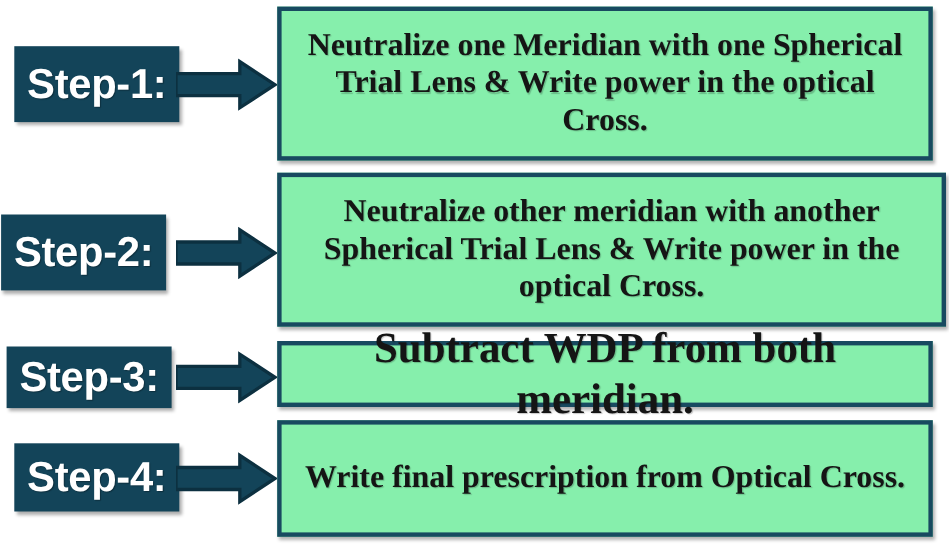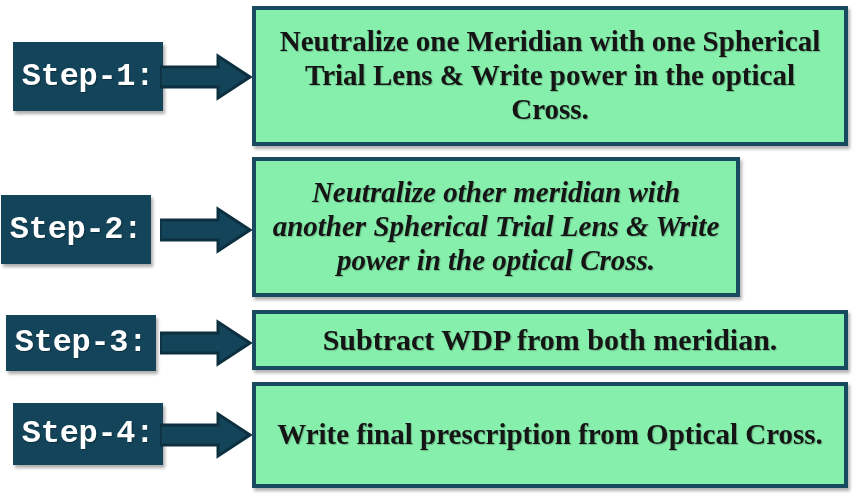--- a/index.html
+++ b/index.html
@@ -26,26 +26,26 @@
     position: absolute;
     background: #134459;
     box-shadow: 2px 3px 3px rgba(0,0,0,0.32);
     display: flex;
     align-items: center;
     justify-content: center;
   }
   .step-label {
     color: #ffffff;
     font-weight: bold;
-    font-size: 32px;
+    font-size: 38px;
     line-height: 1;
     letter-spacing: -0.3px;
     white-space: nowrap;
     text-shadow: 1px 1px 1px rgba(0,0,0,0.30);
-    font-family: Liberation Mono, monospace;
+    font-family: Liberation Sans, sans-serif;
   }
 
   
   .arrow {
     position: absolute;
     display: block;
   }
 
   
   .content-box {
@@ -74,25 +74,25 @@
   #pill-1 { left: 1px;  top: 195px; width: 150px; height: 69px; }
   #pill-2 { left: 6px;  top: 315px; width: 150px; height: 56px; }
   #pill-3 { left: 13px;  top: 403px; width: 150px; height: 62px; }
 
   #arrow-0 { left: 160px; top: 53px;  width: 92px; height: 48px; }
   #arrow-1 { left: 160px; top: 206px; width: 92px; height: 48px; }
   #arrow-2 { left: 160px; top: 319px; width: 92px; height: 48px; }
   #arrow-3 { left: 160px; top: 411px; width: 92px; height: 48px; }
 
   #box-0 { left: 252px; top: 6px;   width: 596px; height: 140px; }
-  #box-1 { left: 252px; top: 157px; width: 488px; height: 140px; font-style: italic; }
+  #box-1 { left: 252px; top: 157px; width: 608px; height: 140px; }
   #box-2 { left: 252px; top: 310px; width: 596px; height: 60px;  }
   #box-3 { left: 252px; top: 382px; width: 596px; height: 106px; }
 
-  #box-2 .content-text { font-size: 30px; }
+  #box-2 .content-text { font-size: 39px; }
 </style>
 </head>
 <body>
 
 <div class="canvas">
 
   <div class="step-pill" id="pill-0">
     <span class="step-label">Step-1:</span>
   </div>
   <svg class="arrow" id="arrow-0" viewBox="0 0 92 48">

